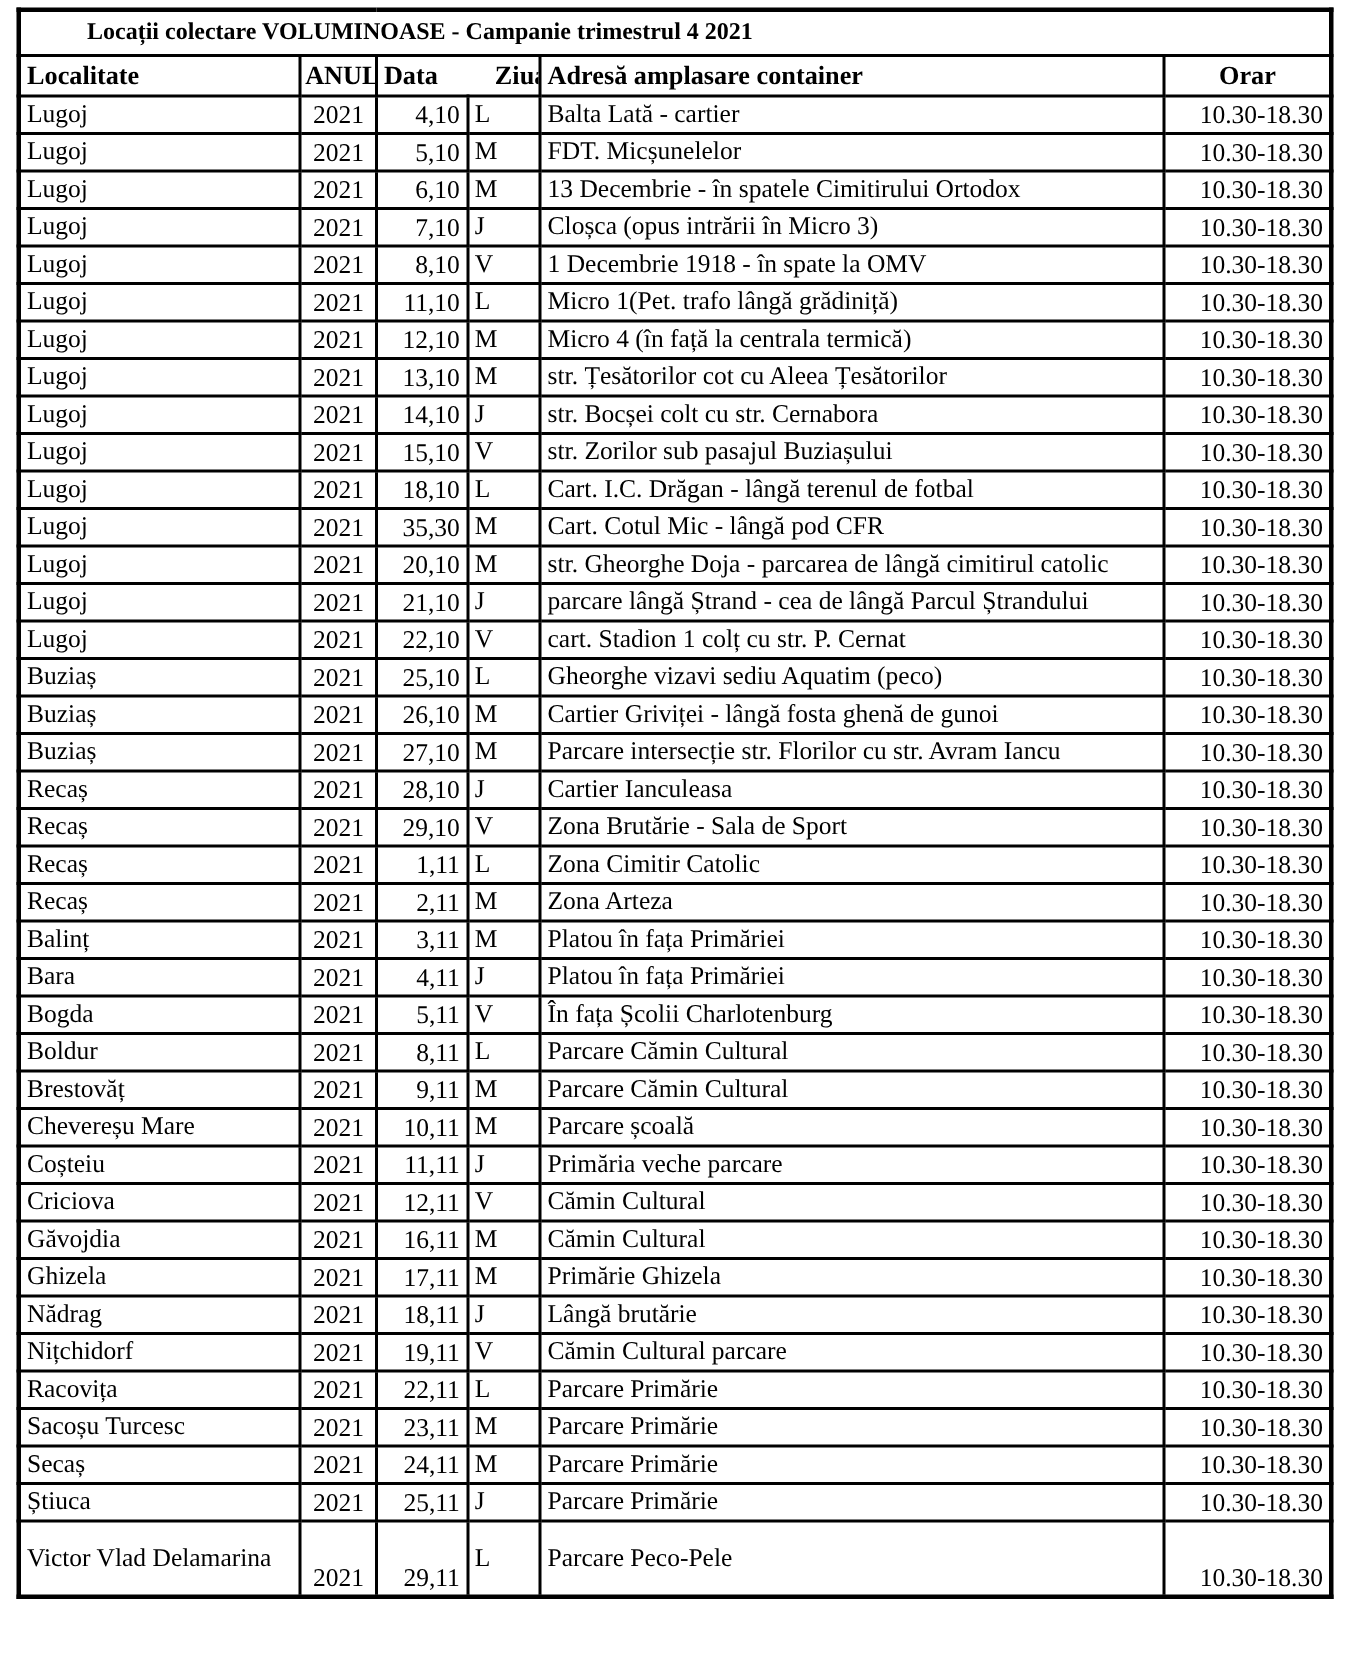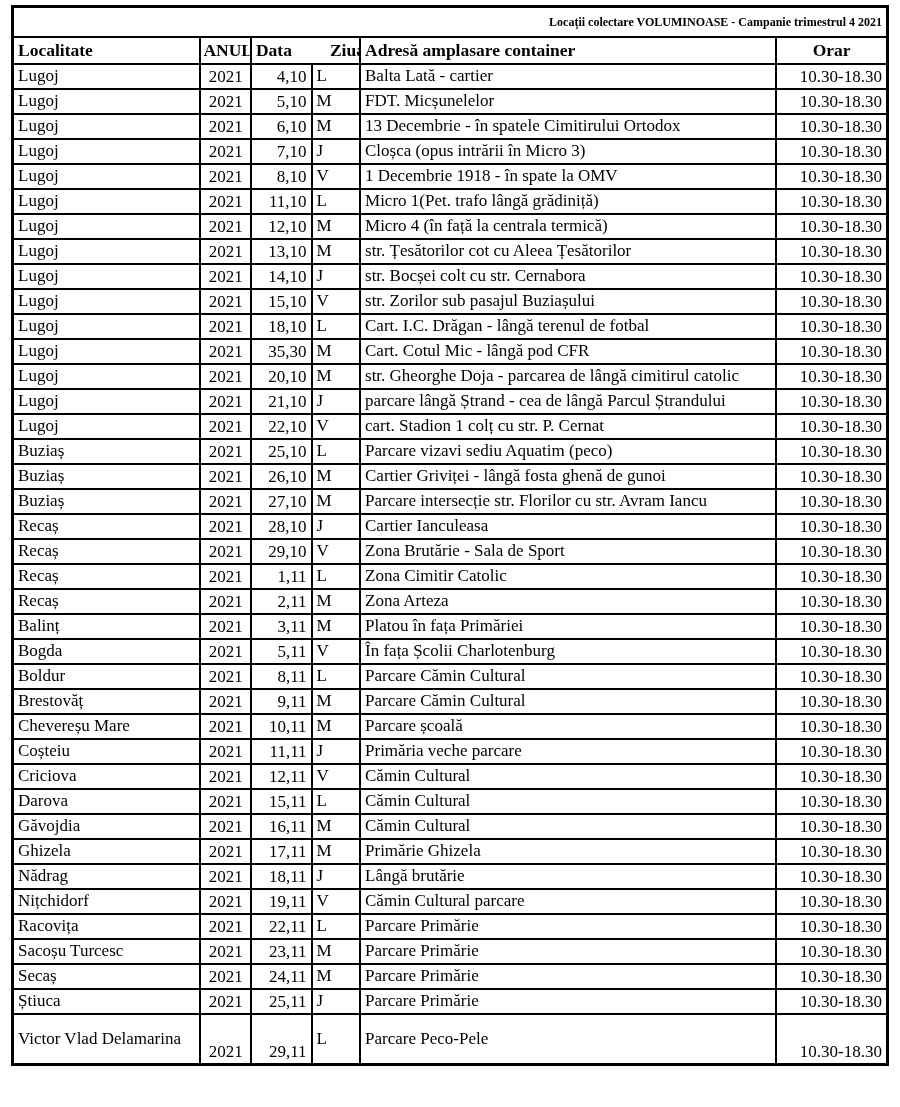--- a/index.html
+++ b/index.html
@@ -33,22 +33,22 @@
   
   col.c-loc   { width: 186px; }
   col.c-anul  { width: 50px; }
   col.c-data  { width: 60px; }
   col.c-ziua  { width: 48px; }
   col.c-adr   { width: 412px; }
   col.c-orar  { width: 110px; }
 
   tr.title-row td {
     font-weight: bold;
-    font-size: 12px;
-    text-align: right;
+    font-size: 16px;
+    text-align: left;
     height: 26px;
     vertical-align: middle;
     white-space: nowrap;
     padding-left: 44px;
   }
   tr.head-row td {
     font-weight: bold;
     font-size: 17.5px;
     height: 23px;
     vertical-align: middle;
@@ -226,21 +226,21 @@
           <td class="col-data">22,10</td>
           <td class="col-ziua">V</td>
           <td class="col-adr">cart. Stadion 1 colț cu str. P. Cernat</td>
           <td class="col-orar">10.30-18.30</td>
         </tr>
         <tr class="data-row">
           <td class="col-loc">Buziaș</td>
           <td class="col-anul">2021</td>
           <td class="col-data">25,10</td>
           <td class="col-ziua">L</td>
-          <td class="col-adr">Parcare vizavi sediu Aquatim (peco)</td>
+          <td class="col-adr">Gheorghe vizavi sediu Aquatim (peco)</td>
           <td class="col-orar">10.30-18.30</td>
         </tr>
         <tr class="data-row">
           <td class="col-loc">Buziaș</td>
           <td class="col-anul">2021</td>
           <td class="col-data">26,10</td>
           <td class="col-ziua">M</td>
           <td class="col-adr">Cartier Griviței - lângă fosta ghenă de gunoi</td>
           <td class="col-orar">10.30-18.30</td>
         </tr>
@@ -286,20 +286,28 @@
         </tr>
         <tr class="data-row">
           <td class="col-loc">Balinț</td>
           <td class="col-anul">2021</td>
           <td class="col-data">3,11</td>
           <td class="col-ziua">M</td>
           <td class="col-adr">Platou în fața Primăriei</td>
           <td class="col-orar">10.30-18.30</td>
         </tr>
         <tr class="data-row">
+          <td class="col-loc">Bara</td>
+          <td class="col-anul">2021</td>
+          <td class="col-data">4,11</td>
+          <td class="col-ziua">J</td>
+          <td class="col-adr">Platou în fața Primăriei</td>
+          <td class="col-orar">10.30-18.30</td>
+        </tr>
+        <tr class="data-row">
           <td class="col-loc">Bogda</td>
           <td class="col-anul">2021</td>
           <td class="col-data">5,11</td>
           <td class="col-ziua">V</td>
           <td class="col-adr">În fața Școlii Charlotenburg</td>
           <td class="col-orar">10.30-18.30</td>
         </tr>
         <tr class="data-row">
           <td class="col-loc">Boldur</td>
           <td class="col-anul">2021</td>
@@ -330,28 +338,20 @@
           <td class="col-data">11,11</td>
           <td class="col-ziua">J</td>
           <td class="col-adr">Primăria veche parcare</td>
           <td class="col-orar">10.30-18.30</td>
         </tr>
         <tr class="data-row">
           <td class="col-loc">Criciova</td>
           <td class="col-anul">2021</td>
           <td class="col-data">12,11</td>
           <td class="col-ziua">V</td>
-          <td class="col-adr">Cămin Cultural</td>
-          <td class="col-orar">10.30-18.30</td>
-        </tr>
-        <tr class="data-row">
-          <td class="col-loc">Darova</td>
-          <td class="col-anul">2021</td>
-          <td class="col-data">15,11</td>
-          <td class="col-ziua">L</td>
           <td class="col-adr">Cămin Cultural</td>
           <td class="col-orar">10.30-18.30</td>
         </tr>
         <tr class="data-row">
           <td class="col-loc">Găvojdia</td>
           <td class="col-anul">2021</td>
           <td class="col-data">16,11</td>
           <td class="col-ziua">M</td>
           <td class="col-adr">Cămin Cultural</td>
           <td class="col-orar">10.30-18.30</td>

